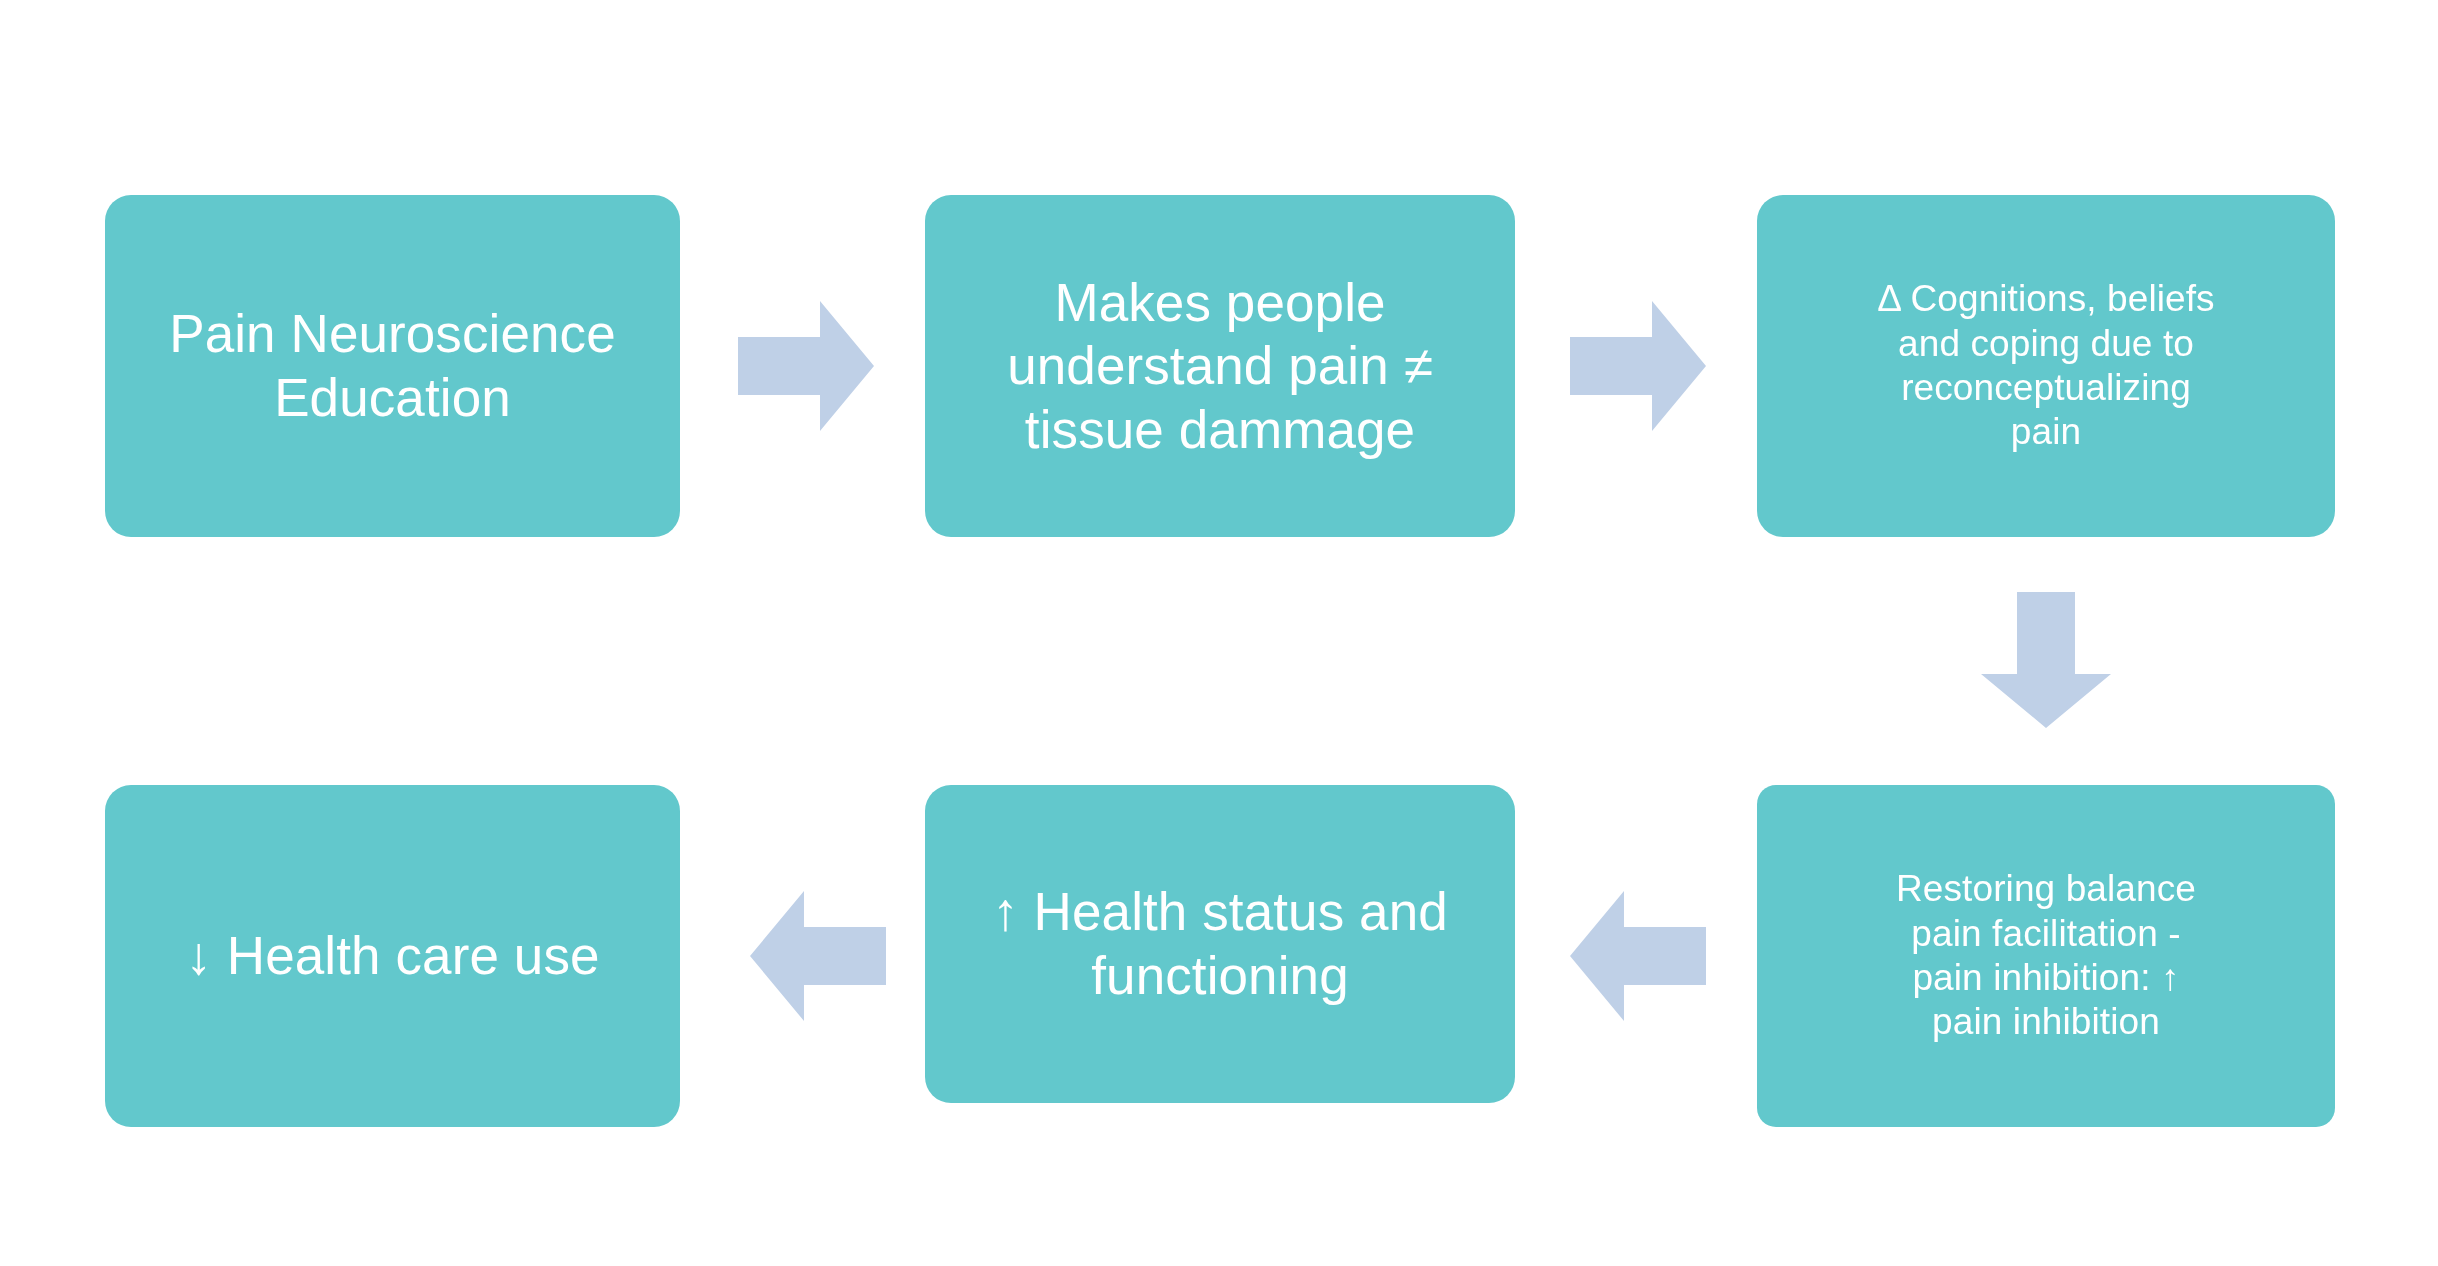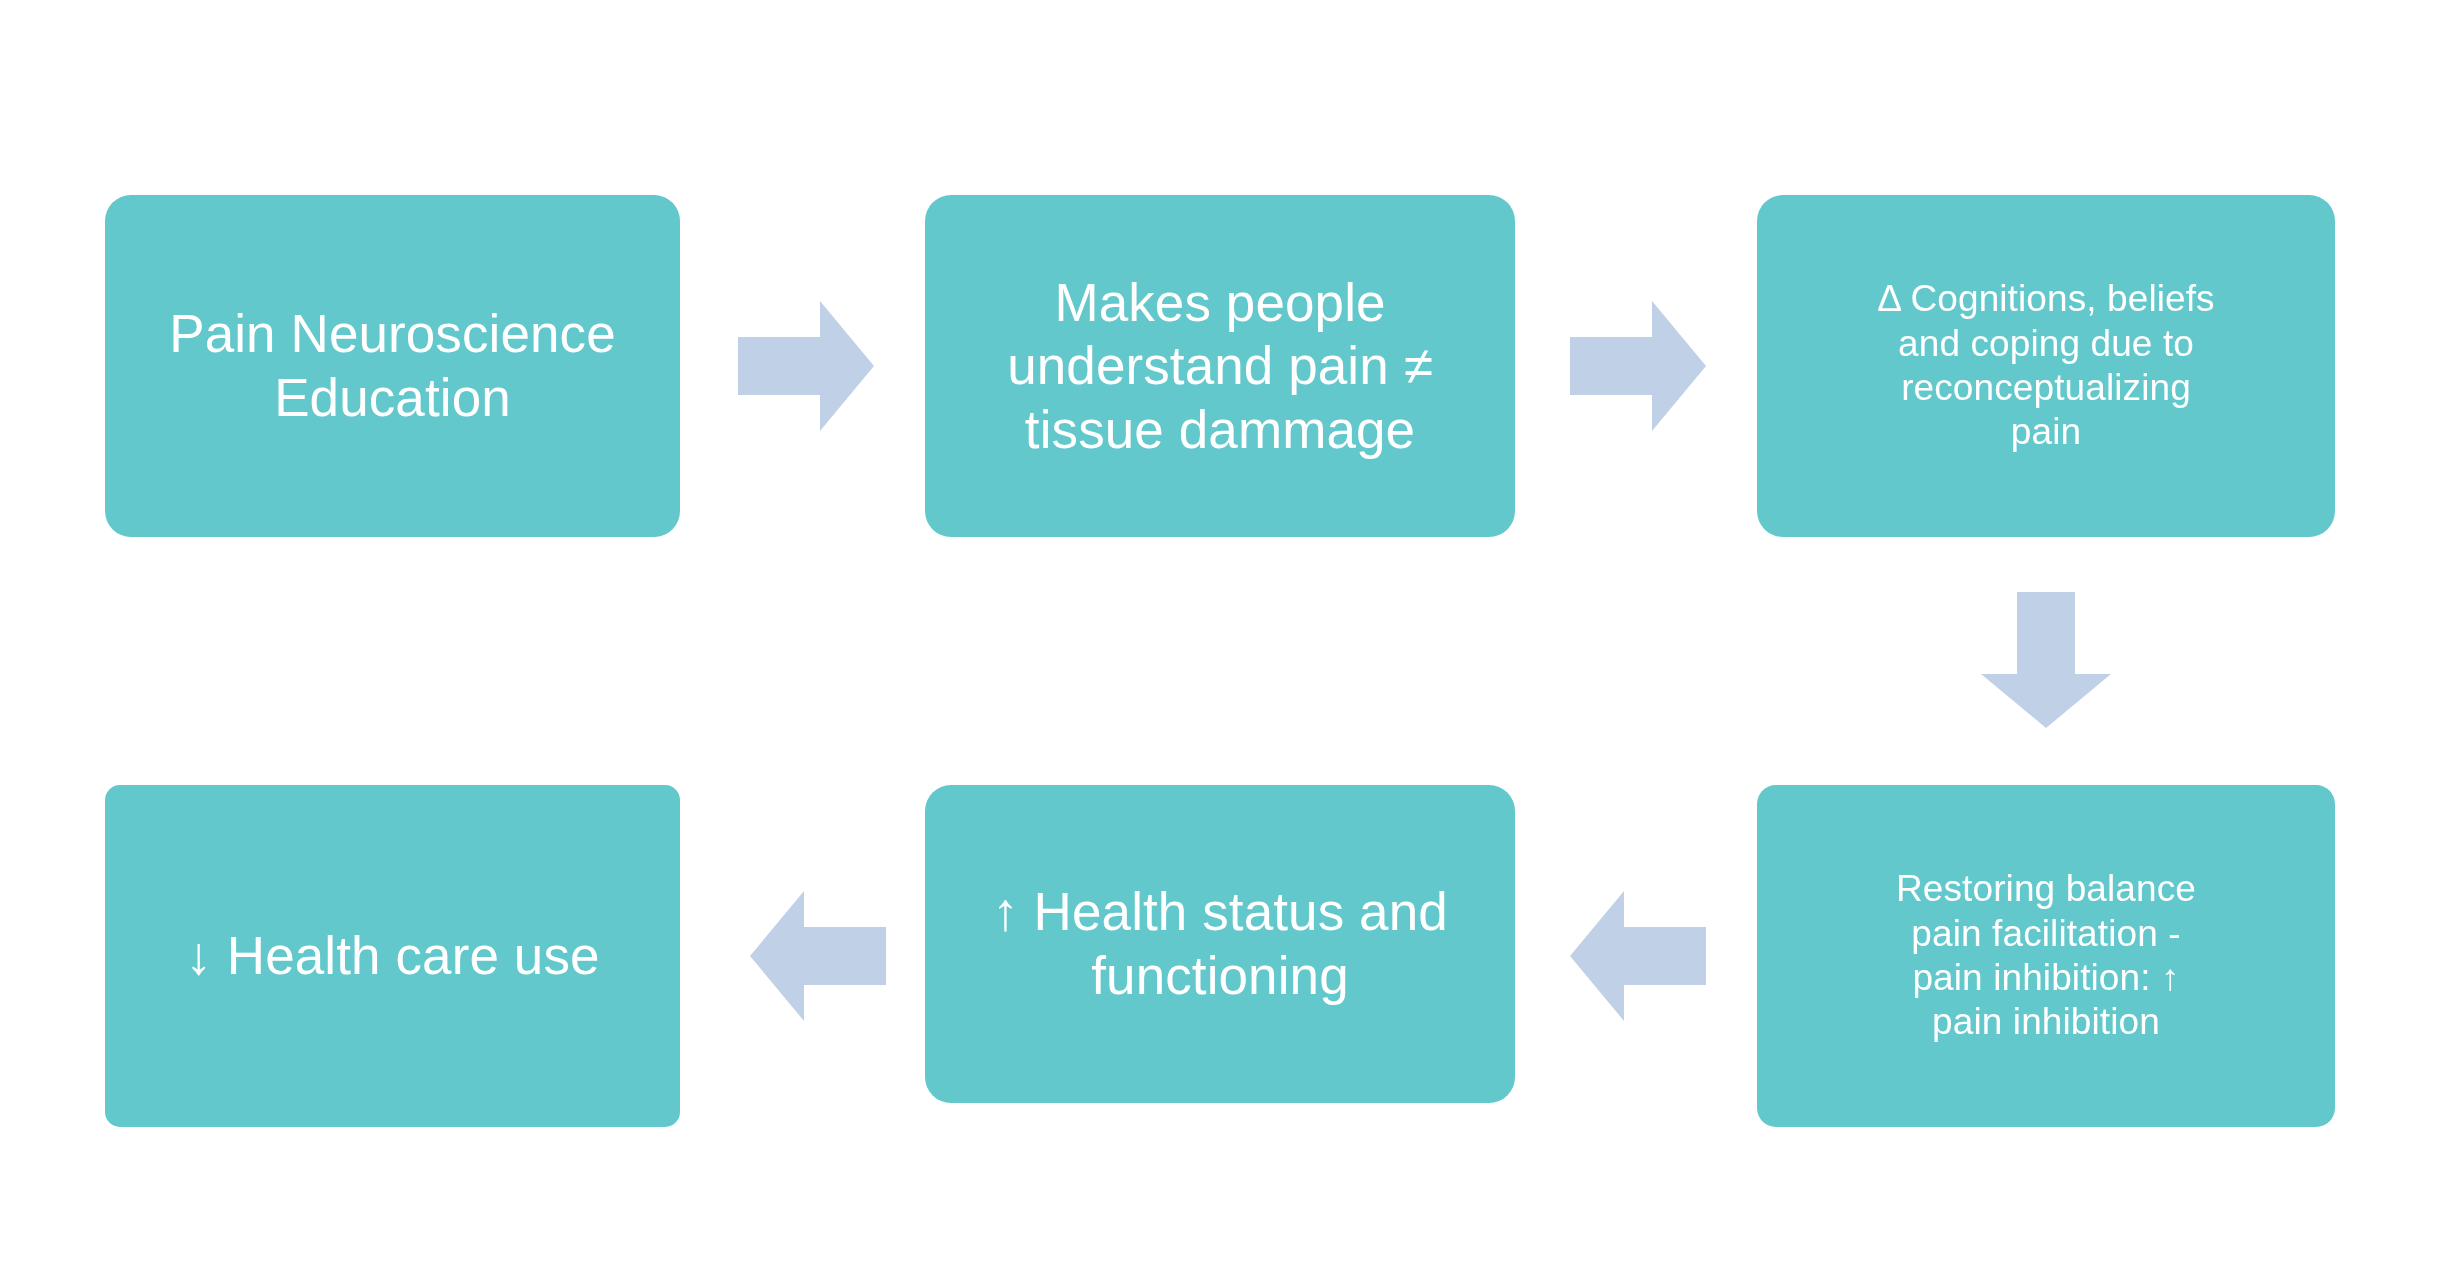--- a/index.html
+++ b/index.html
@@ -119,17 +119,17 @@
     <span class="node-label">↑ Health status and
 functioning</span>
   </div>
 
   <span class="arrow" id="arrow-health-to-care">
     <svg viewBox="0 0 136 130" xmlns="http://www.w3.org/2000/svg" aria-hidden="true">
       <polygon points="136,36 54,36 54,0 0,65 54,130 54,94 136,94" fill="#bfd0e7"></polygon>
     </svg>
   </span>
 
-  <div class="node" id="node-healthcare" style="background: rgb(98, 200, 204); color: rgb(255, 255, 255); border-radius: 15px;">
+  <div class="node" id="node-healthcare" style="background: rgb(98, 200, 204); color: rgb(255, 255, 255);">
     <span class="node-label">↓ Health care use</span>
   </div>
 
 </div>
 
 </body></html>

